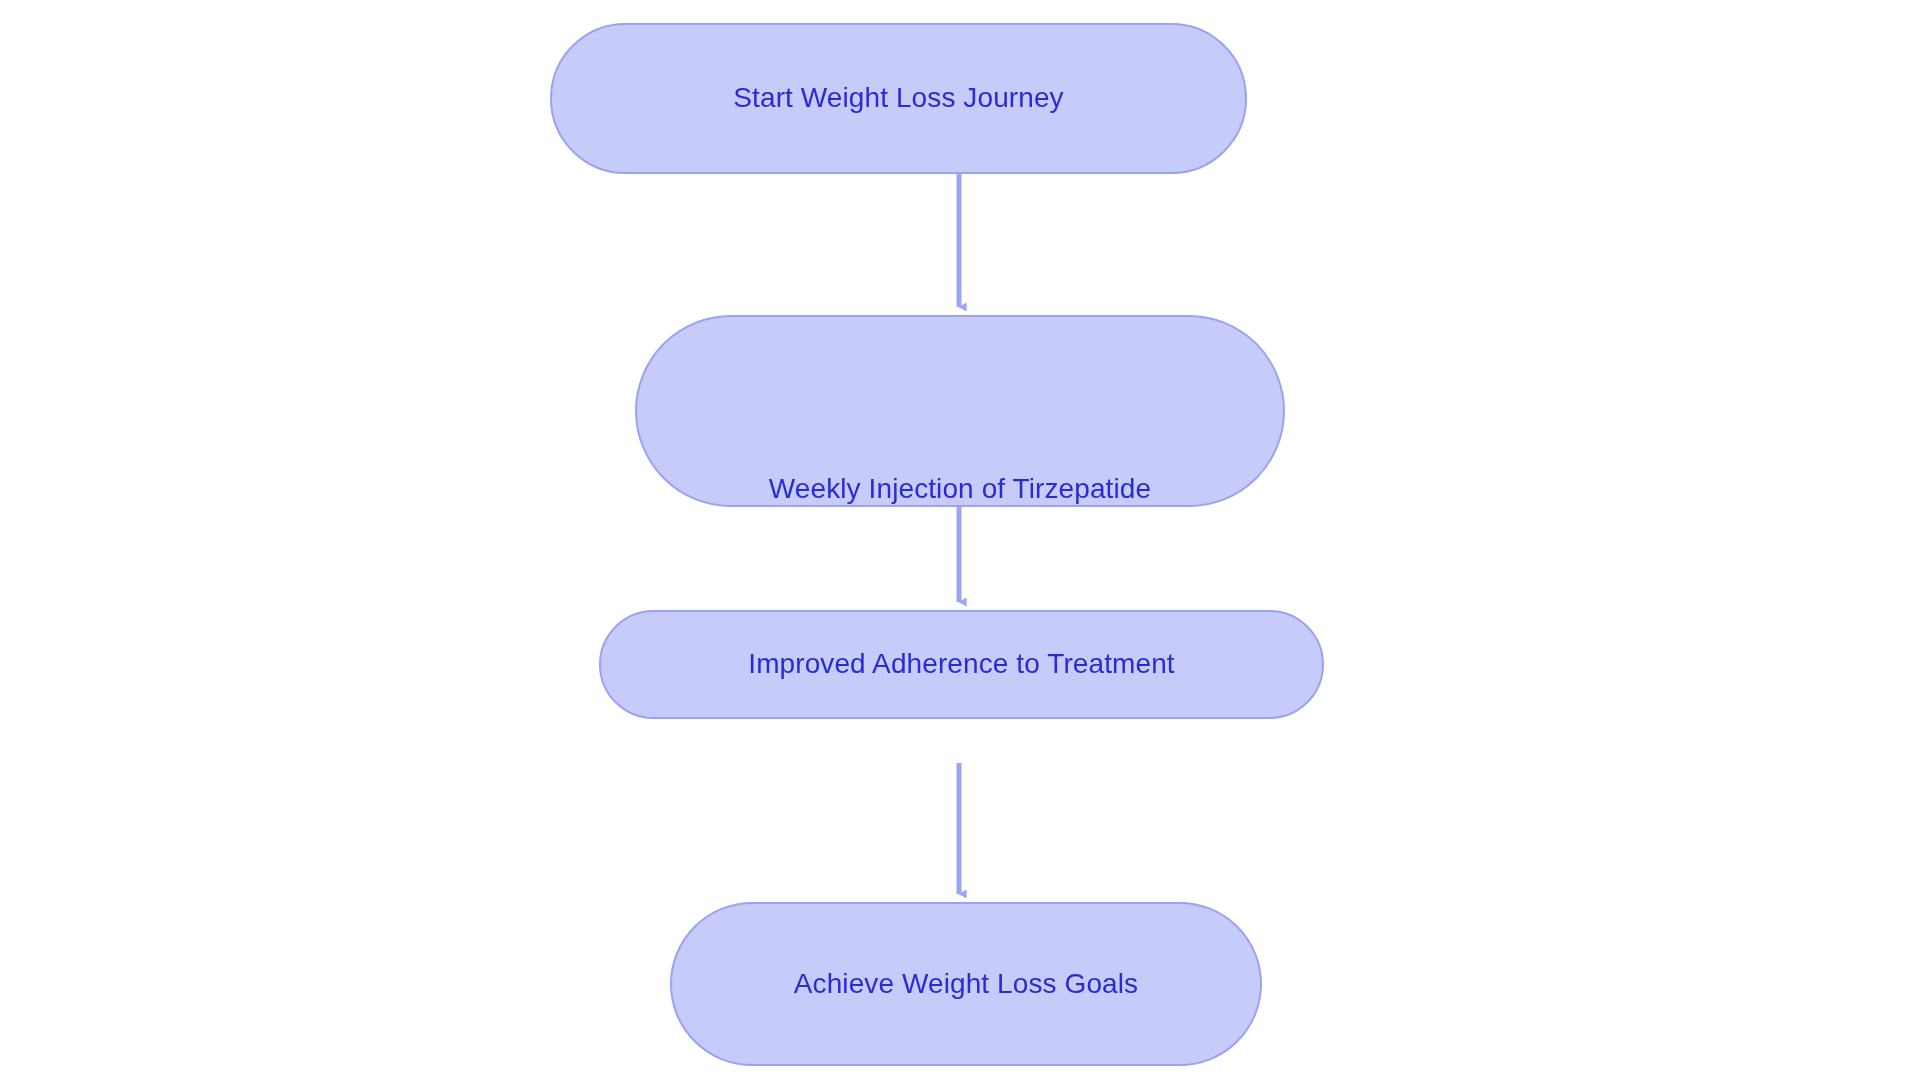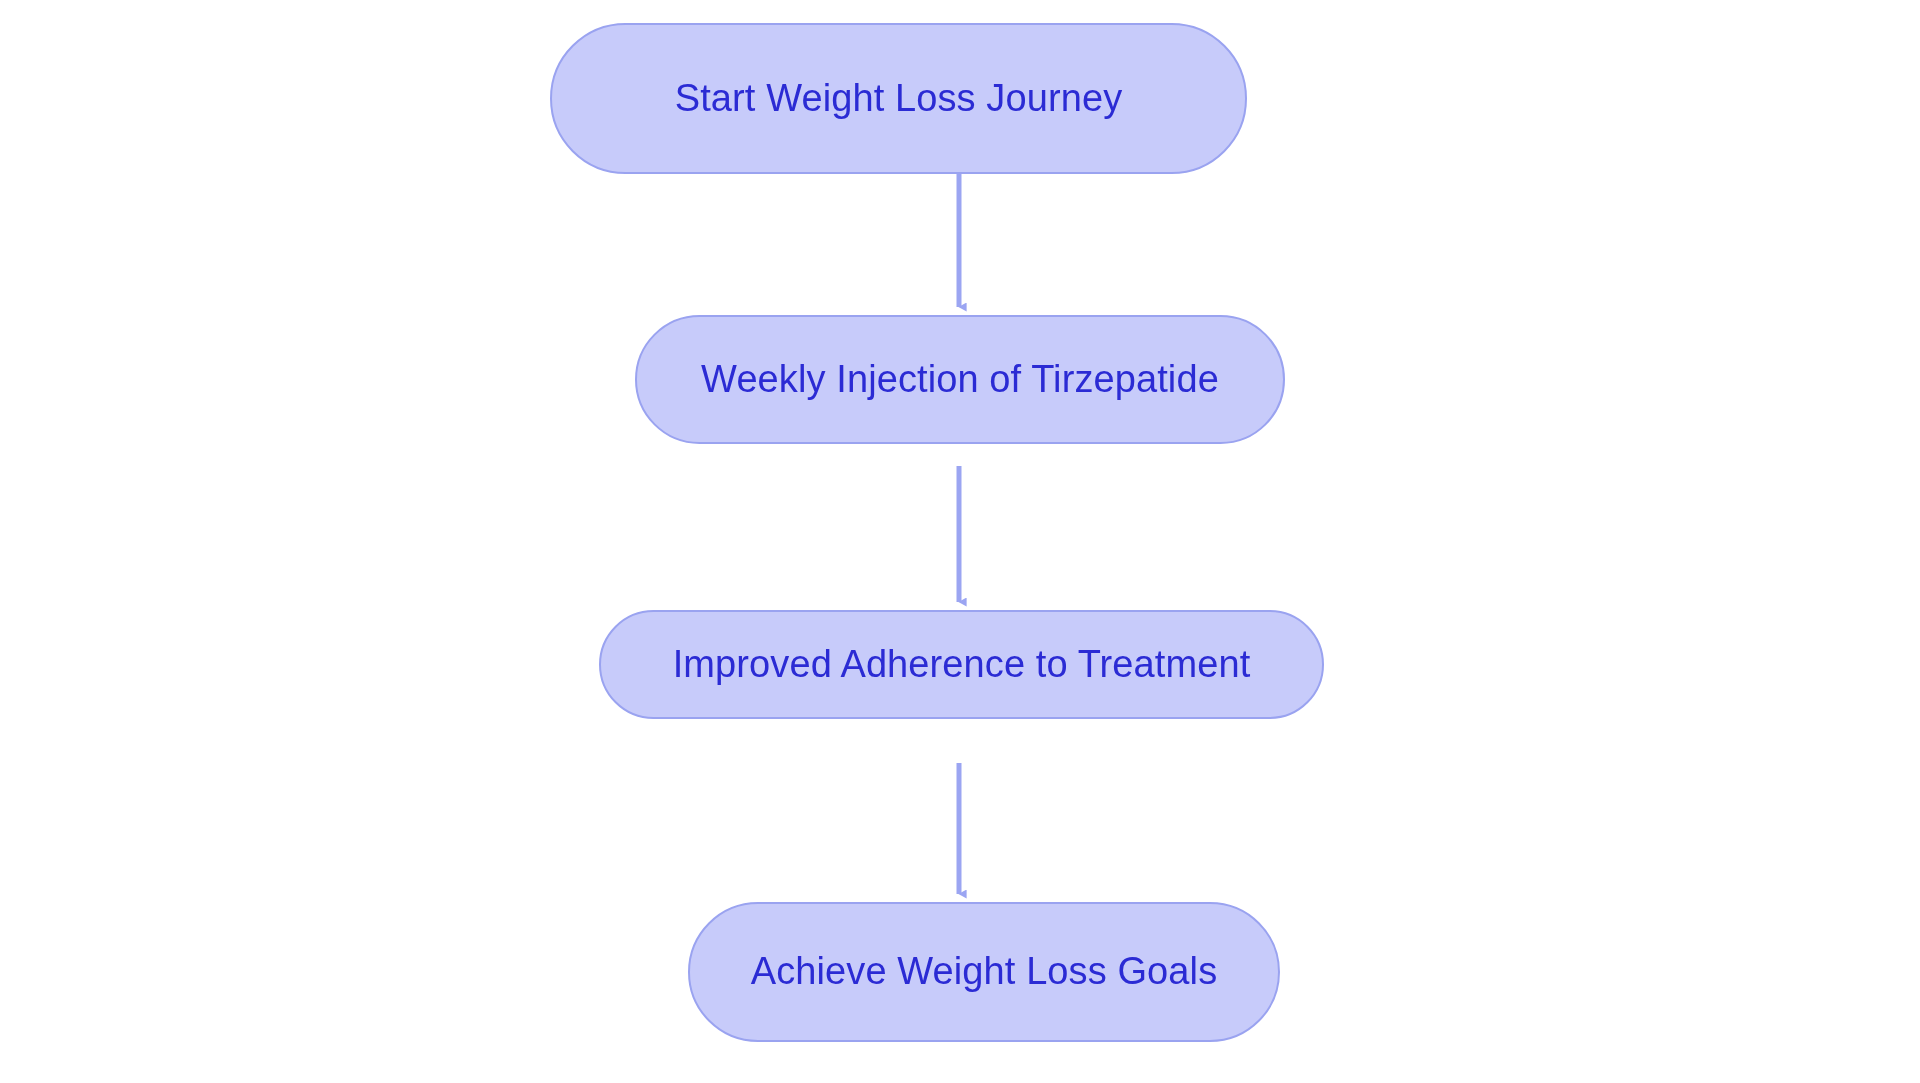--- a/index.html
+++ b/index.html
@@ -30,33 +30,33 @@
     border-radius: 999px;
     display: flex;
     align-items: center;
     justify-content: center;
     text-align: center;
   }
 
   .node-label {
     color: #2b2bd4;
     font-family: "Liberation Sans", "DejaVu Sans", sans-serif;
-    font-size: 38px;
+    font-size: 28px;
     font-weight: 400;
     line-height: 1.1;
     letter-spacing: 0.1px;
     white-space: nowrap;
     padding: 0 34px;
   }
 
   
   #node-0 { left: 550px;  top: 23px;  width: 697px; height: 151px; }
-  #node-1 { left: 635px;  top: 315px; width: 650px; height: 129px; }
+  #node-1 { left: 635px;  top: 315px; width: 650px; height: 192px; align-items: flex-end; }
   #node-2 { left: 599px;  top: 610px; width: 725px; height: 109px; }
-  #node-3 { left: 688px;  top: 902px; width: 592px; height: 140px; }
+  #node-3 { left: 670px;  top: 902px; width: 592px; height: 164px; }
 
   
   .connector {
     position: absolute;
     left: 0;
     top: 0;
     width: 1920px;
     height: 1083px;
     pointer-events: none;
   }

